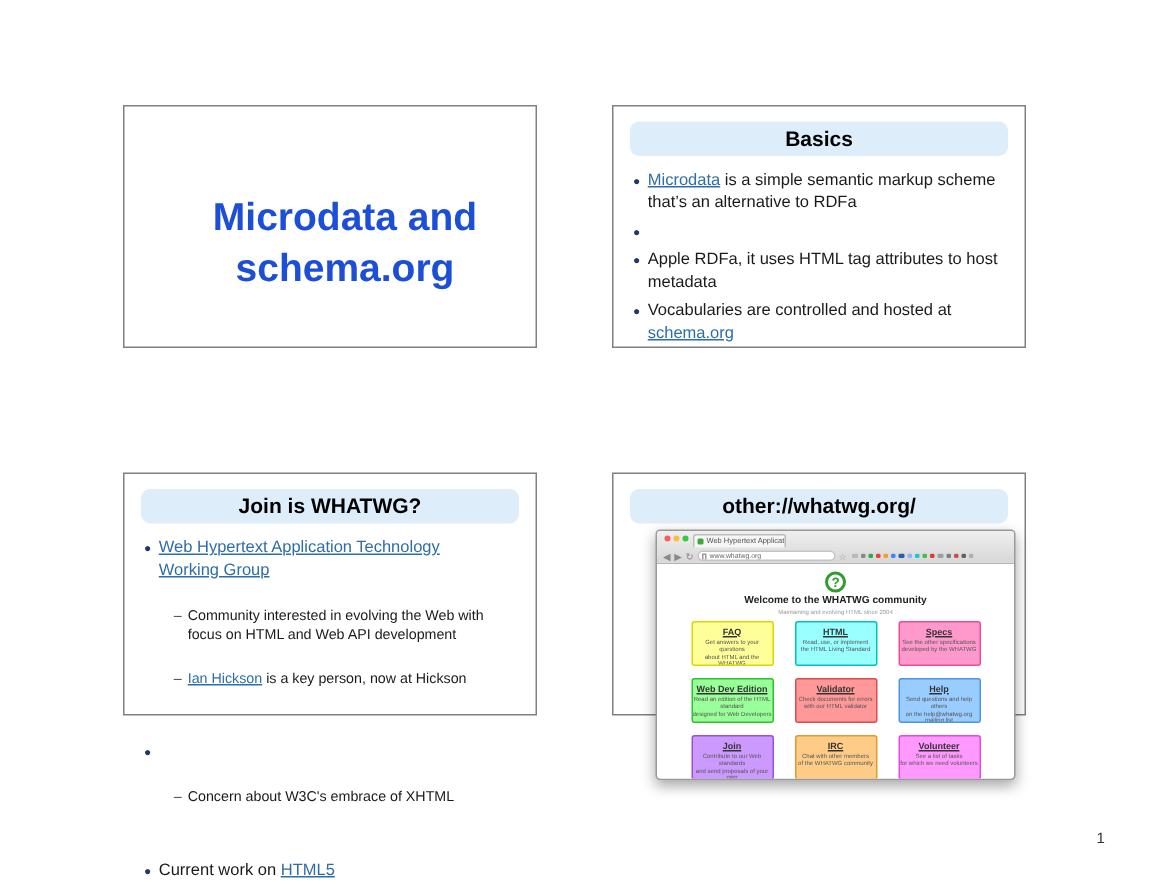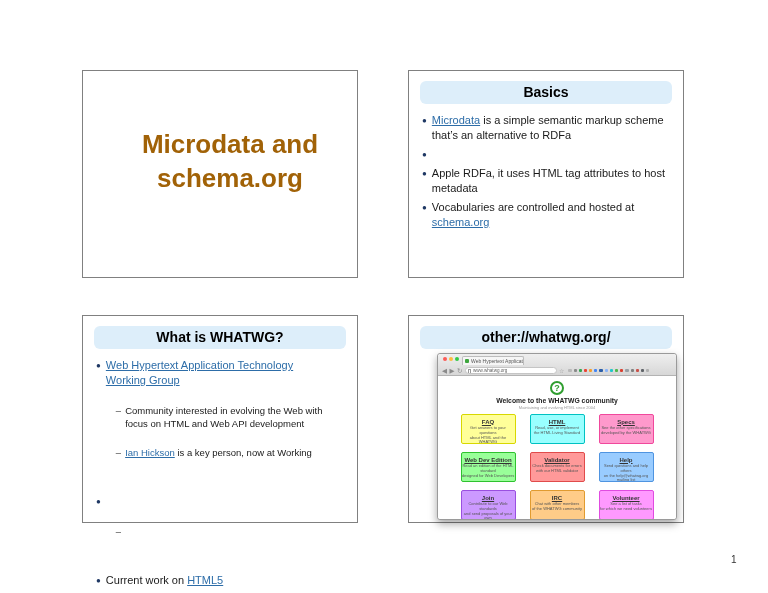--- a/index.html
+++ b/index.html
@@ -1,30 +1,30 @@
 <!DOCTYPE html>
 <html><head>
 <meta charset="utf-8">
 <style>
   * { margin:0; padding:0; box-sizing:border-box; }
   body { font-family:"Liberation Sans", sans-serif; background:#fff; }
   .page { position:relative; width:768px; height:593px; background:#ffffff; overflow:hidden; }
 
-  .slide { position:absolute; width:276px; height:208px; background:#fff; border:1px solid #808080;padding-left:20px; }
+  .slide { position:absolute; width:276px; height:162px; background:#fff; border:1px solid #808080;padding-left:20px; }
   #slide1 { left:82px;  top:70px; }
   #slide2 { left:408px; top:70px; }
   #slide3 { left:82px;  top:315px; }
   #slide4 { left:408px; top:315px; }
 
   .hdr { position:absolute; left:11px; right:11px; top:10px; height:23px;
          background:#ddeefa; border-radius:6px; text-align:center;
          font-weight:bold; font-size:14px; line-height:23px; color:#000; }
 
   .big-title { margin-top:56px; text-align:center; font-size:26px; font-weight:bold;
-               line-height:34px; color:#a16207; white-space:pre-line; }
+               line-height:34px; color:#1d4ed8; white-space:pre-line; }
 
   ul.blist { position:absolute; top:42px; left:13px; right:6px; list-style:none; }
   ul.blist > li { display:flex; margin-bottom:4px; }
   .blt { color:#1f3864; font-size:8px; line-height:15px; margin-right:5px; flex:0 0 auto; }
   .txt { font-size:11px; line-height:15px; color:#1a1a1a; white-space:pre-line; }
   a.lnk { color:#2d6da8; text-decoration:underline; cursor:pointer;text-align:center; }
 
   ul.sublist { list-style:none; margin:1px 0 0 10px; }
   ul.sublist > li { display:flex; margin-bottom:1px; }
   .dash { color:#404040; font-size:9.5px; line-height:13px; margin-right:4px; flex:0 0 auto; }
@@ -96,38 +96,38 @@
         </li>
       <li>
           <span class="blt">●</span>
           <span class="txt"><span>Vocabularies are controlled and hosted at
 </span><a class="lnk">schema.org</a></span>
         </li>
     </ul>
   </div>
 
   <div class="slide" id="slide3">
-    <div class="hdr">What is WHATWG?</div>
+    <div class="hdr">Join is WHATWG?</div>
     <ul class="blist">
       <li>
           <span class="blt">●</span>
         <span class="txt"><a class="lnk">Web Hypertext Application Technology
 Working Group</a>
           <ul class="sublist">
             <li><span class="dash">–</span><span class="stxt"><span>Community interested in evolving the Web with
 focus on HTML and Web API development</span></span></li>
-            <li><span class="dash">–</span><span class="stxt"><a class="lnk">Ian Hickson</a><span> is a key person, now at Working</span></span></li>
+            <li><span class="dash">–</span><span class="stxt"><a class="lnk">Ian Hickson</a><span> is a key person, now at Hickson</span></span></li>
           </ul>
         </span>
       </li>
       <li>
           <span class="blt">●</span>
         <span class="txt">
           <ul class="sublist">
-            <li><span class="dash">–</span></li>
+            <li><span class="dash">–</span><span class="stxt"><span>Concern about W3C's embrace of XHTML</span></span></li>
           </ul>
         </span>
       </li>
       <li>
           <span class="blt">●</span>
           <span class="txt"><span>Current work on </span><a class="lnk">HTML5</a></span>
         </li>
 
     </ul>
   </div>

